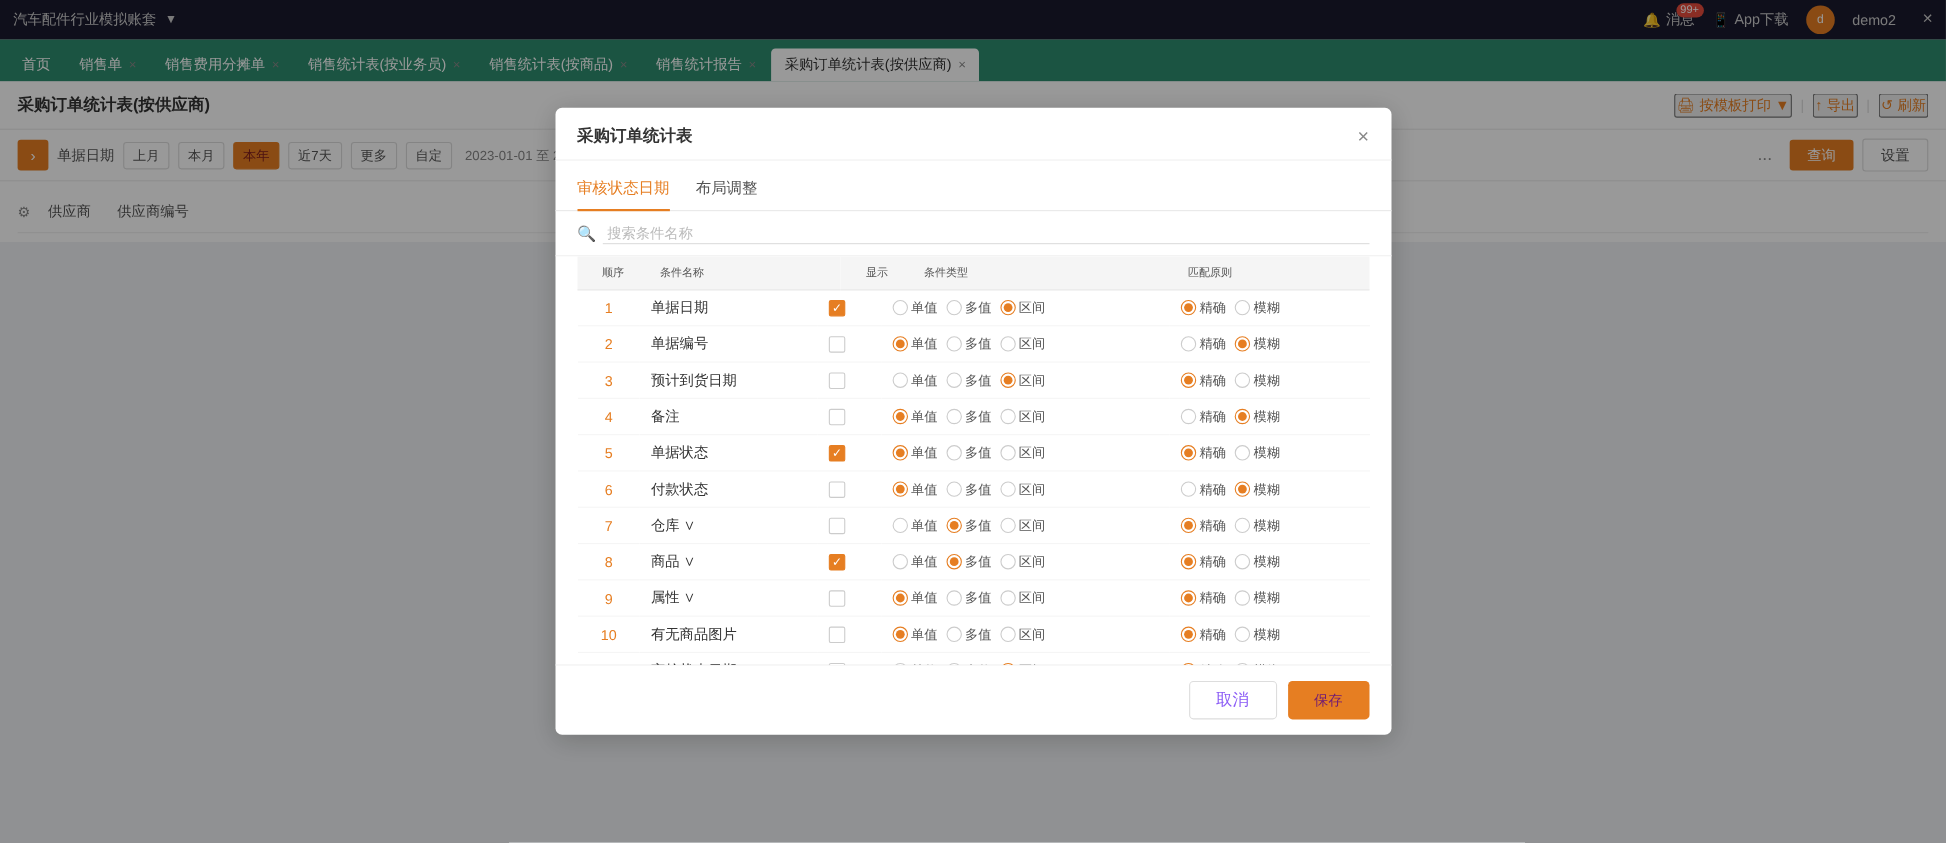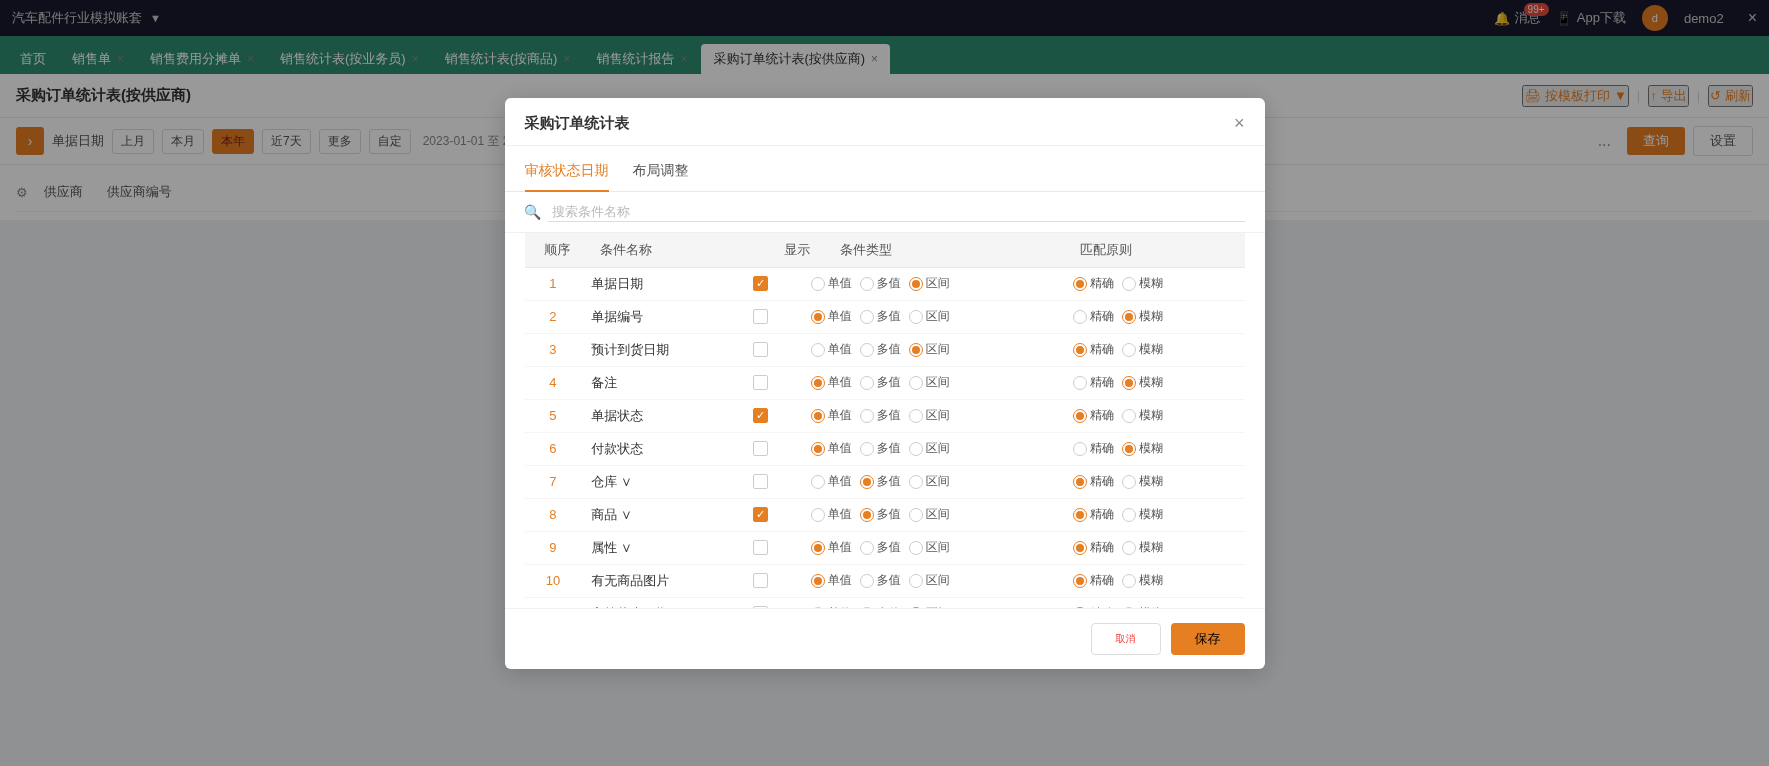--- a/index.html
+++ b/index.html
@@ -181,21 +181,21 @@
       overflow: hidden;
     }
     .dialog-table {
       width: 100%;
       border-collapse: collapse;
     }
     .dialog-table thead th {
       background: #f5f5f5;
       padding: 8px 10px;
       text-align: left;
-      font-size: 13px;
+      font-size: 10px;
       font-weight: 500;
       color: #555;
       border-bottom: 1px solid #e8e8e8;
     }
     .dialog-table tbody tr {
       border-bottom: 1px solid #f5f5f5;
     }
     .dialog-table tbody td {
       padding: 7px 10px;
       font-size: 13px;
@@ -253,30 +253,30 @@
       padding: 14px 20px;
       display: flex;
       justify-content: flex-end;
       gap: 10px;
       border-top: 1px solid #f0f0f0;
     }
     .btn-cancel {
       padding: 7px 24px;
       border: 1px solid #ddd;
       background: #fff;
-      color: #ef4444;
+      color: #8b5cf6;
       border-radius: 4px;
       cursor: pointer;
-      font-size: 10px;
+      font-size: 15px;
     }
     .btn-save {
       padding: 7px 24px;
       border: none;
       background: #e67e22;
-      color: #000000;
+      color: #701a75;
       border-radius: 4px;
       cursor: pointer;
       font-size: 13px;
     }
   </style>
 </head>
 <body>
 
 <div class="top-bar">
   <div class="top-bar-left">

